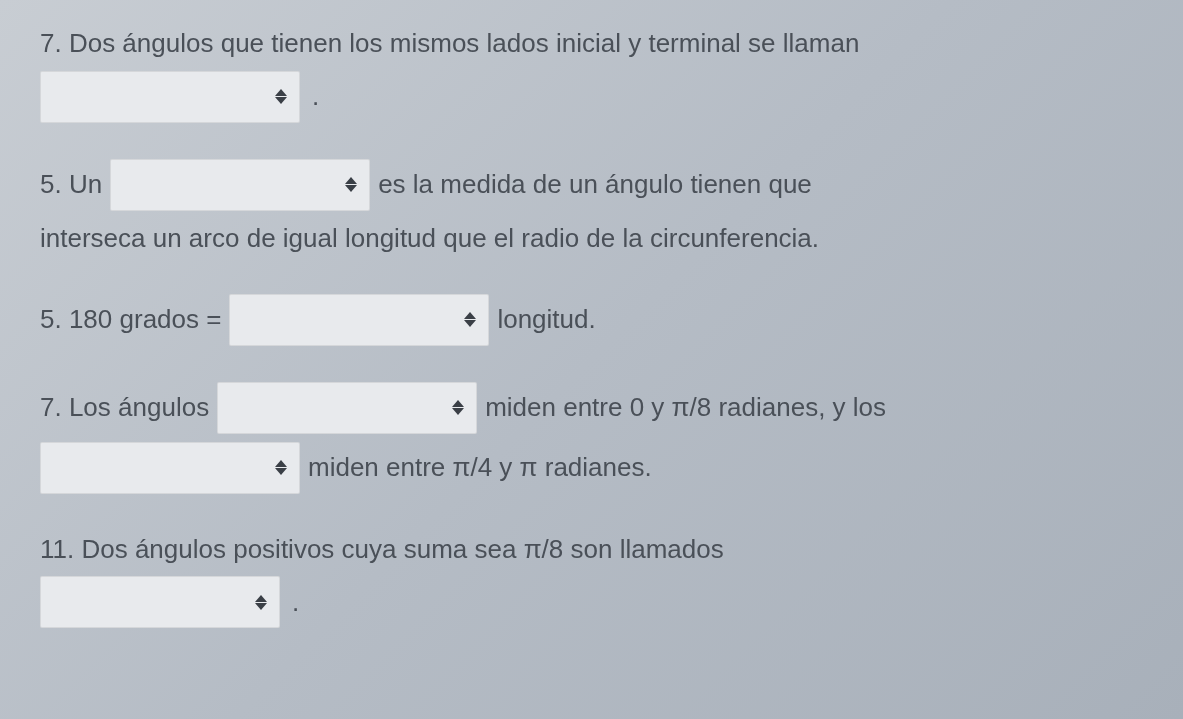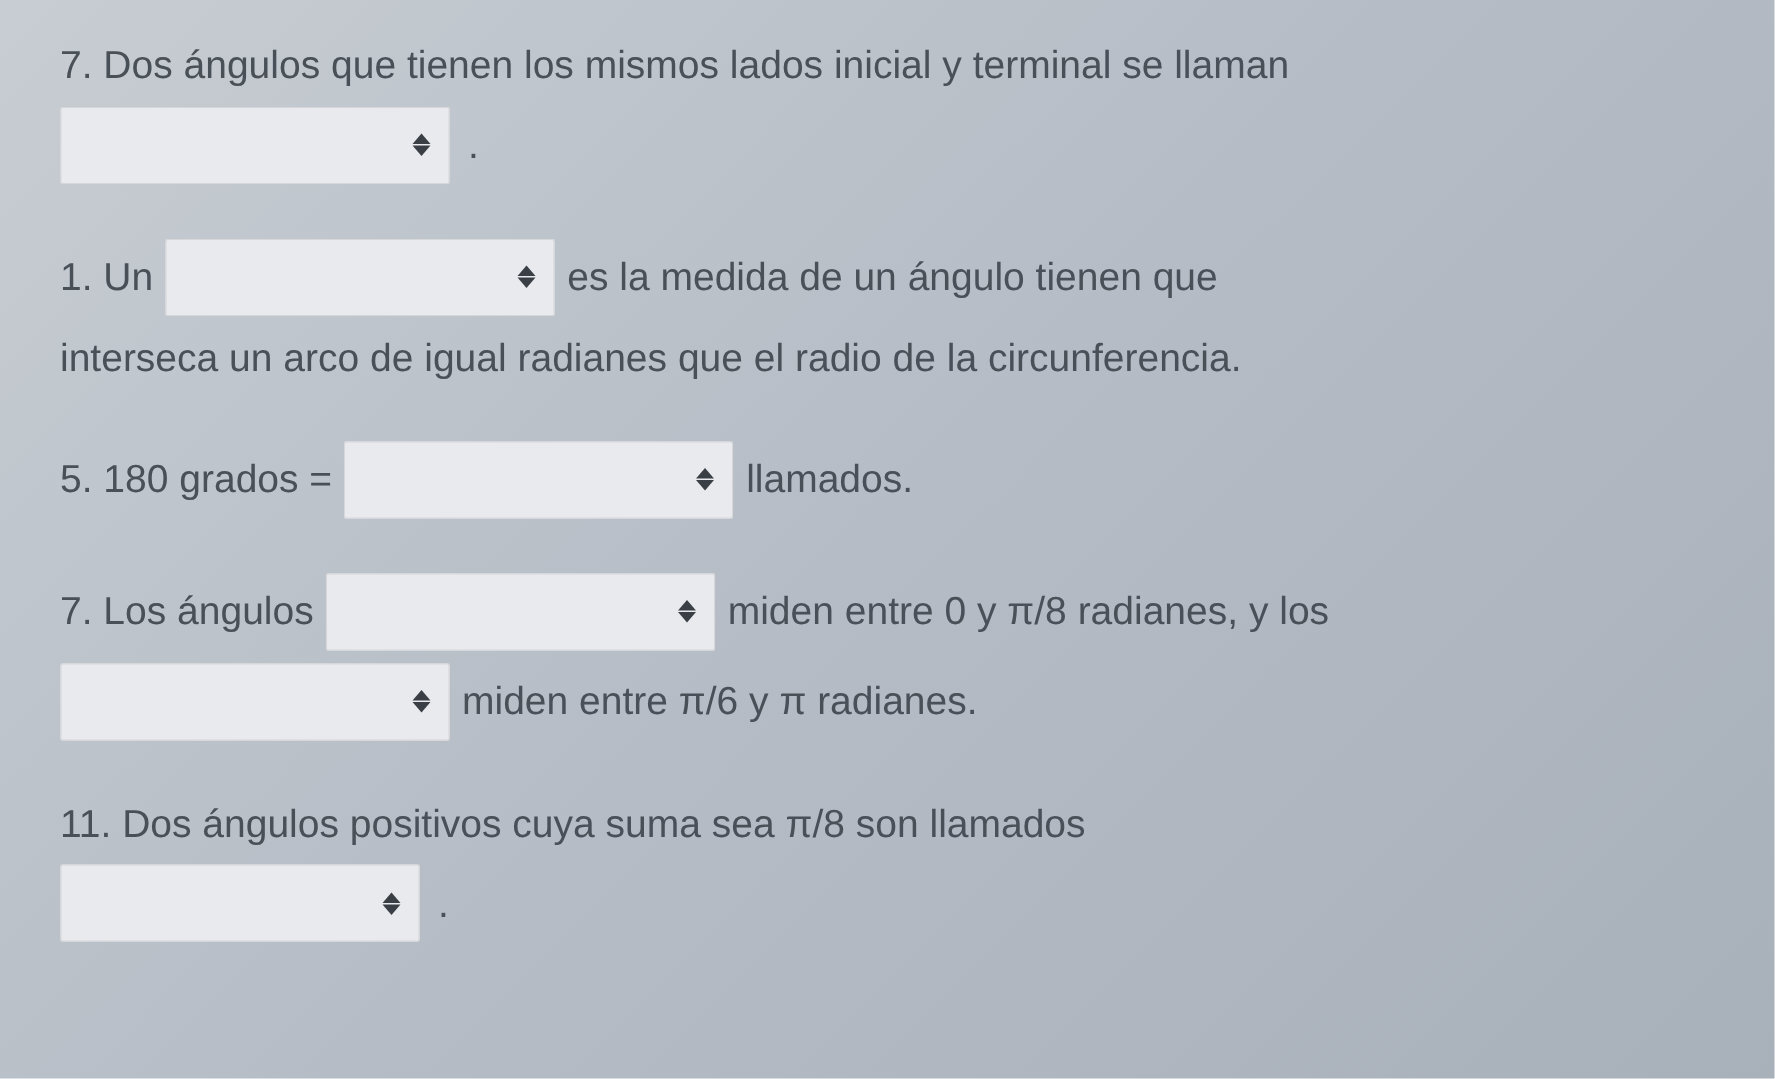--- a/index.html
+++ b/index.html
@@ -89,46 +89,46 @@
         <span class="tri-up"></span>
         <span class="tri-down"></span>
       </span>
     </div>
     <span class="period">.</span>
   </div>
 </div>
 
 <div class="question">
   <div class="line">
-    <span class="text-span">1. Un</span>
+    <span class="text-span">5. Un</span>
     <div class="dropdown-wrap">
       <span class="dropdown-value"></span>
       <span class="dropdown-icon">
         <span class="tri-up"></span>
         <span class="tri-down"></span>
       </span>
     </div>
     <span class="text-span">es la medida de un ángulo tienen que</span>
   </div>
   <div class="line">
-    <span class="text-span">interseca un arco de igual radianes que el radio de la circunferencia.</span>
+    <span class="text-span">interseca un arco de igual longitud que el radio de la circunferencia.</span>
   </div>
 </div>
 
 <div class="question">
   <div class="line">
     <span class="text-span">5. 180 grados =</span>
     <div class="dropdown-wrap">
       <span class="dropdown-value"></span>
       <span class="dropdown-icon">
         <span class="tri-up"></span>
         <span class="tri-down"></span>
       </span>
     </div>
-    <span class="text-span">llamados.</span>
+    <span class="text-span">longitud.</span>
   </div>
 </div>
 
 <div class="question">
   <div class="line">
     <span class="text-span">7. Los ángulos</span>
     <div class="dropdown-wrap">
       <span class="dropdown-value"></span>
       <span class="dropdown-icon">
         <span class="tri-up"></span>
@@ -138,21 +138,21 @@
     <span class="text-span">miden entre 0 y  π/8 radianes, y los</span>
   </div>
   <div class="line">
     <div class="dropdown-wrap">
       <span class="dropdown-value"></span>
       <span class="dropdown-icon">
         <span class="tri-up"></span>
         <span class="tri-down"></span>
       </span>
     </div>
-    <span class="text-span">miden entre π/6 y π radianes.</span>
+    <span class="text-span">miden entre π/4 y π radianes.</span>
   </div>
 </div>
 
 <div class="question">
   <div class="line">
     <span class="text-span">11. Dos ángulos positivos cuya suma sea π/8 son llamados</span>
   </div>
   <div class="line">
     <div class="dropdown-wrap tiny">
       <span class="dropdown-value"></span>

